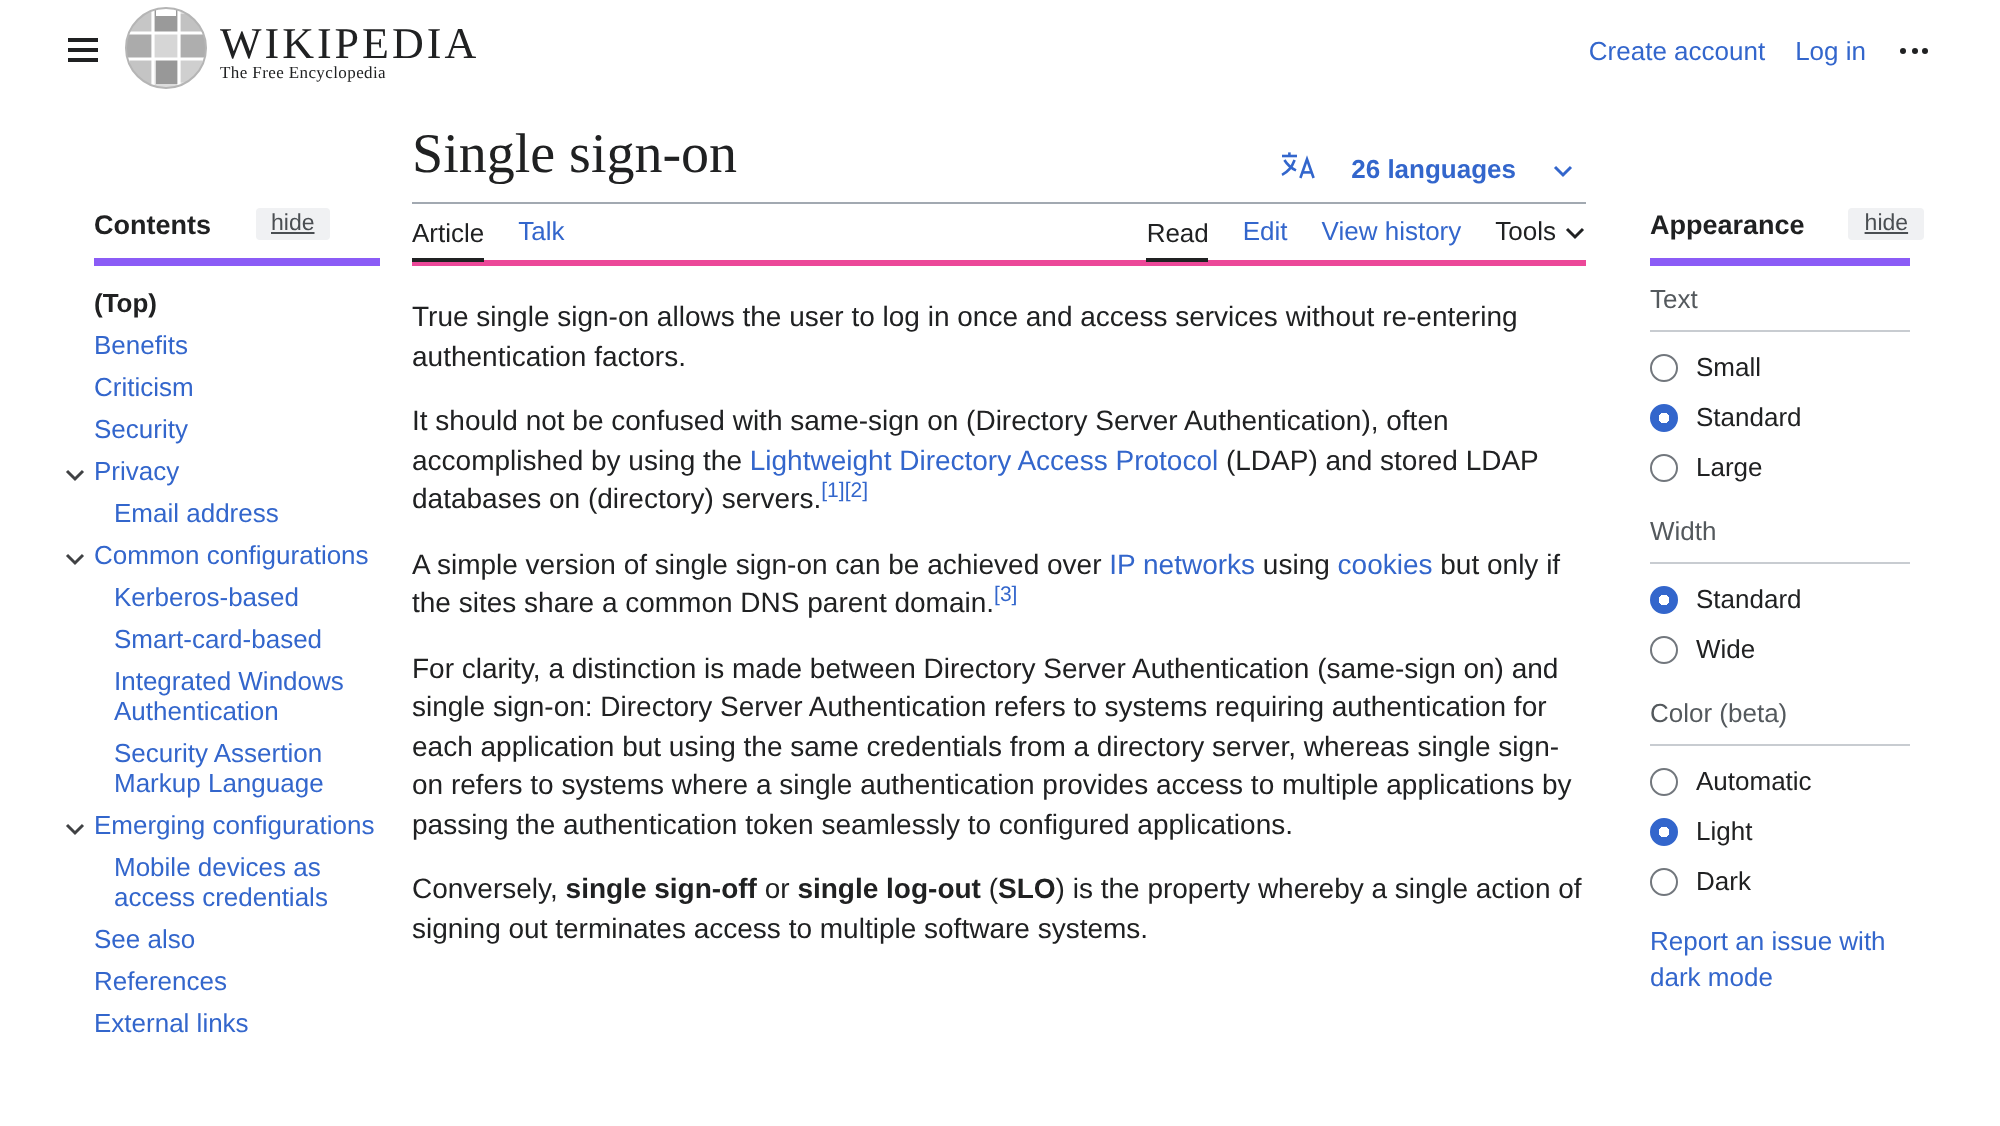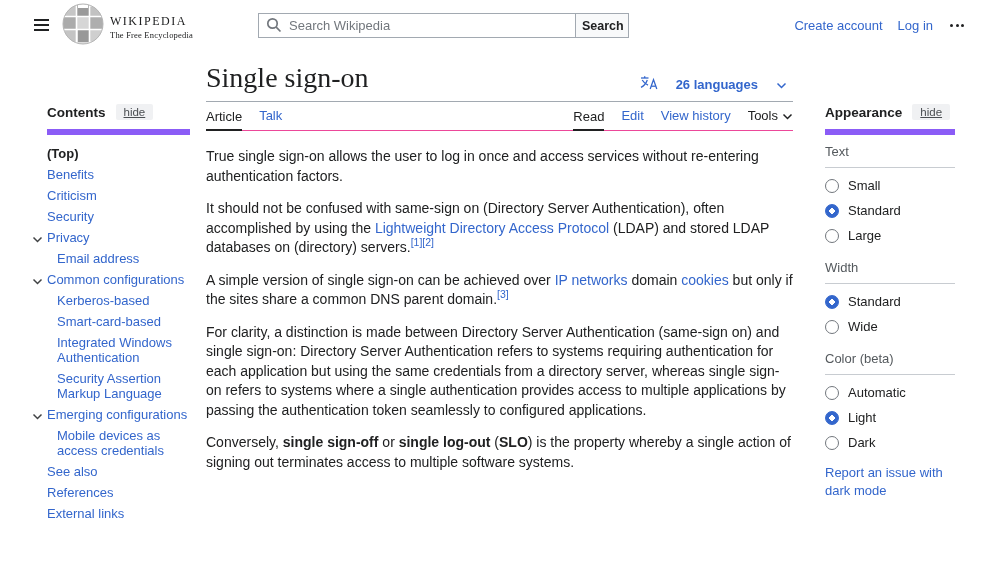--- a/index.html
+++ b/index.html
@@ -6,50 +6,50 @@
   body{
     width:1000px;height:563px;position:relative;background:#fff;
     font-family:"Liberation Sans", sans-serif;color:#202122;
   }
   
   .header{position:absolute;top:0;left:0;width:1000px;height:50px;background:#fff;}
   .hamburger{position:absolute;left:32px;top:14px;width:22px;height:22px;border:none;background:none;cursor:pointer;padding:2px;}
   .hamburger span{display:block;width:15px;height:2px;background:#202122;margin:3px 0;}
   .logo{position:absolute;left:62px;top:3px;display:flex;align-items:center;cursor:pointer;}
   .logo-text{margin-left:6px;}
-  .logo-title{font-family:"Liberation Serif", serif;font-size:12px;letter-spacing:1.5px;line-height:18px;color:#202122;}
+  .logo-title{font-family:"Liberation Serif", serif;font-size:22px;letter-spacing:1.5px;line-height:18px;color:#202122;}
   .logo-tagline{font-family:"Liberation Serif", serif;font-size:8.5px;color:#202122;letter-spacing:.2px;}
   .search-wrap{position:absolute;left:258px;top:13px;width:371px;height:25px;display:flex;}
   .search-box{position:relative;flex:1;}
   .search-icon{position:absolute;left:8px;top:4px;}
   .search-input{width:100%;height:25px;box-sizing:border-box;border:1px solid #a2a9b1;border-right:none;padding:0 6px 0 30px;font-size:13px;font-family:"Liberation Sans",sans-serif;color:#202122;outline:none;}
   .search-input::placeholder{color:#72777d;}
   .search-btn{width:54px;height:25px;border:1px solid #a2a9b1;background:#f8f9fa;font-weight:bold;font-size:12.5px;color:#202122;cursor:pointer;font-family:"Liberation Sans",sans-serif;}
   .user-links{position:absolute;right:34px;top:18px;display:flex;align-items:center;gap:15px;font-size:13px;}
   .user-links .lnk{color:#3366cc;text-decoration:none;cursor:pointer;}
   .ellipsis-btn{display:flex;gap:2.5px;align-items:center;border:none;background:none;cursor:pointer;padding:4px 2px;}
   .ellipsis-btn i{width:3px;height:3px;border-radius:50%;background:#202122;display:block;}
   
   .toc{position:absolute;left:47px;top:104px;width:143px;font-size:13px;}
-  .panel-head{display:flex;align-items:center;gap:10px;padding-bottom:9px;border-bottom:6px solid #8b5cf6;}
+  .panel-head{display:flex;align-items:center;gap:22px;padding-bottom:9px;border-bottom:4px solid #8b5cf6;}
   .panel-title{font-weight:bold;font-size:13.5px;color:#202122;}
   .hide-btn{background:#f0f1f3;border:none;border-radius:2px;color:#4a4e52;font-size:11.5px;padding:2px 8px;cursor:pointer;font-family:"Liberation Sans",sans-serif;text-decoration:underline;}
   .toc-list{margin-top:8px;}
   .toc-item{position:relative;padding:3px 0;line-height:15px;cursor:pointer;}
   .toc-item .toc-link{color:#3366cc;}
   .toc-item.top .toc-link{color:#202122;font-weight:bold;}
   .toc-item.lvl1{padding-left:10px;}
   .toc-chev{position:absolute;left:-15px;top:4px;}
   
   .main{position:absolute;left:206px;top:60px;width:587px;}
   .title-row{position:relative;}
   h1.page-title{font-family:"Liberation Serif", serif;font-weight:normal;font-size:28px;margin:0;padding-top:2px;line-height:32px;color:#202122;}
   .lang-btn{position:absolute;right:0;top:14px;display:flex;align-items:center;gap:18px;border:none;background:none;cursor:pointer;color:#3366cc;font-weight:bold;font-size:13px;font-family:"Liberation Sans",sans-serif;}
   .title-rule{border:none;border-top:1px solid #a2a9b1;margin:7px 0 0;}
-  .tabs{display:flex;justify-content:space-between;border-bottom:1px solid #ec4899;font-size:13px;}
+  .tabs{display:flex;justify-content:space-between;border-bottom:3px solid #ec4899;font-size:13px;}
   .tabs-group{display:flex;}
   .tab{padding:6px 0 7px;margin-right:17px;cursor:pointer;color:#202122;display:flex;align-items:center;gap:4px;}
   .tabs-group .tab:last-child{margin-right:0;}
   .tab.blue{color:#3366cc;}
   .tab.active{border-bottom:2px solid #202122;margin-bottom:-1px;padding-bottom:5px;}
   .subtitle{font-size:12.5px;margin-top:8px;color:#202122;}
   .article-body{margin-top:16px;}
   .article-body p{font-size:14px;line-height:19.5px;margin:0 0 13px;}
   .article-body .b{font-weight:bold;}
   .article-body .lnk{color:#3366cc;cursor:pointer;}
@@ -100,32 +100,20 @@
           <rect x="16" y="-2" width="10" height="7" fill="#ffffff"></rect>
         </g>
         <circle cx="21" cy="21" r="20" fill="none" stroke="#b5b5b5" stroke-width="1"></circle>
       </svg>
     </span>
     <span class="logo-text">
       <div class="logo-title">WIKIPEDIA</div>
       <div class="logo-tagline">The Free Encyclopedia</div>
     </span>
   </div>
-  <div class="search-wrap">
-    <span class="search-box">
-      <span class="search-icon">
-        <svg width="16" height="16" viewBox="0 0 16 16" fill="none" stroke="#72777d" stroke-width="1.7">
-          <circle cx="6.5" cy="6.5" r="4.7"></circle>
-            <line x1="10.2" y1="10.2" x2="14.5" y2="14.5"></line>
-        </svg>
-      </span>
-      <input class="search-input" type="text" placeholder="Search Wikipedia" style="">
-    </span>
-    <button class="search-btn">Search</button>
-  </div>
   <div class="user-links">
     <a class="lnk">Create account</a>
     <a class="lnk">Log in</a>
     <button class="ellipsis-btn">
         <i></i>
         <i></i>
         <i></i>
       </button>
   </div>
 </div>
@@ -207,21 +195,21 @@
           <span>Tools</span>
           <span><svg width="11" height="7" viewBox="0 0 11 7" fill="none" stroke="#202122" stroke-width="1.5">
               <path d="M1.5 1.5 L5.5 5.5 L9.5 1.5"></path>
             </svg></span>
         </span>
       </div>
   </div>
   <div class="article-body">
       <p><span>True single sign-on allows the user to log in once and access services without re-entering authentication factors.</span></p>
       <p><span>It should not be confused with same-sign on (Directory Server Authentication), often accomplished by using the </span><span class="lnk">Lightweight Directory Access Protocol</span><span> (LDAP) and stored LDAP databases on (directory) servers.</span><sup><span class="lnk">[1]</span></sup><sup><span class="lnk">[2]</span></sup></p>
-      <p><span>A simple version of single sign-on can be achieved over </span><span class="lnk">IP networks</span><span> domain </span><span class="lnk">cookies</span><span> but only if the sites share a common DNS parent domain.</span><sup><span class="lnk">[3]</span></sup></p>
+      <p><span>A simple version of single sign-on can be achieved over </span><span class="lnk">IP networks</span><span> using </span><span class="lnk">cookies</span><span> but only if the sites share a common DNS parent domain.</span><sup><span class="lnk">[3]</span></sup></p>
       <p><span>For clarity, a distinction is made between Directory Server Authentication (same-sign on) and single sign-on: Directory Server Authentication refers to systems requiring authentication for each application but using the same credentials from a directory server, whereas single sign-on refers to systems where a single authentication provides access to multiple applications by passing the authentication token seamlessly to configured applications.</span></p>
       <p><span>Conversely, </span><span class="b">single sign-off</span><span> or </span><span class="b">single log-out</span><span> (</span><span class="b">SLO</span><span>) is the property whereby a single action of signing out terminates access to multiple software systems.</span></p>
     </div>
 </main>
 
 <aside class="appearance">
   <div class="panel-head">
     <span class="panel-title">Appearance</span>
     <button class="hide-btn">hide</button>
   </div>

